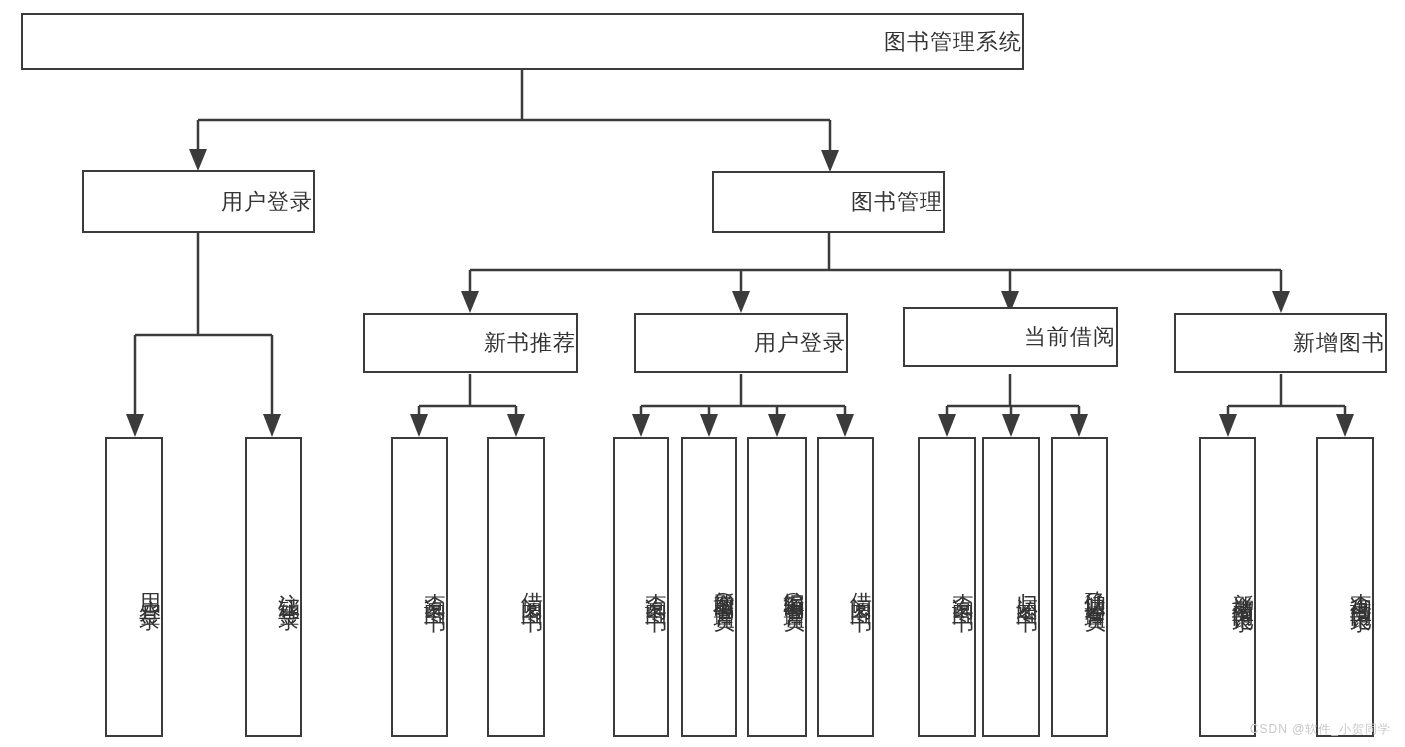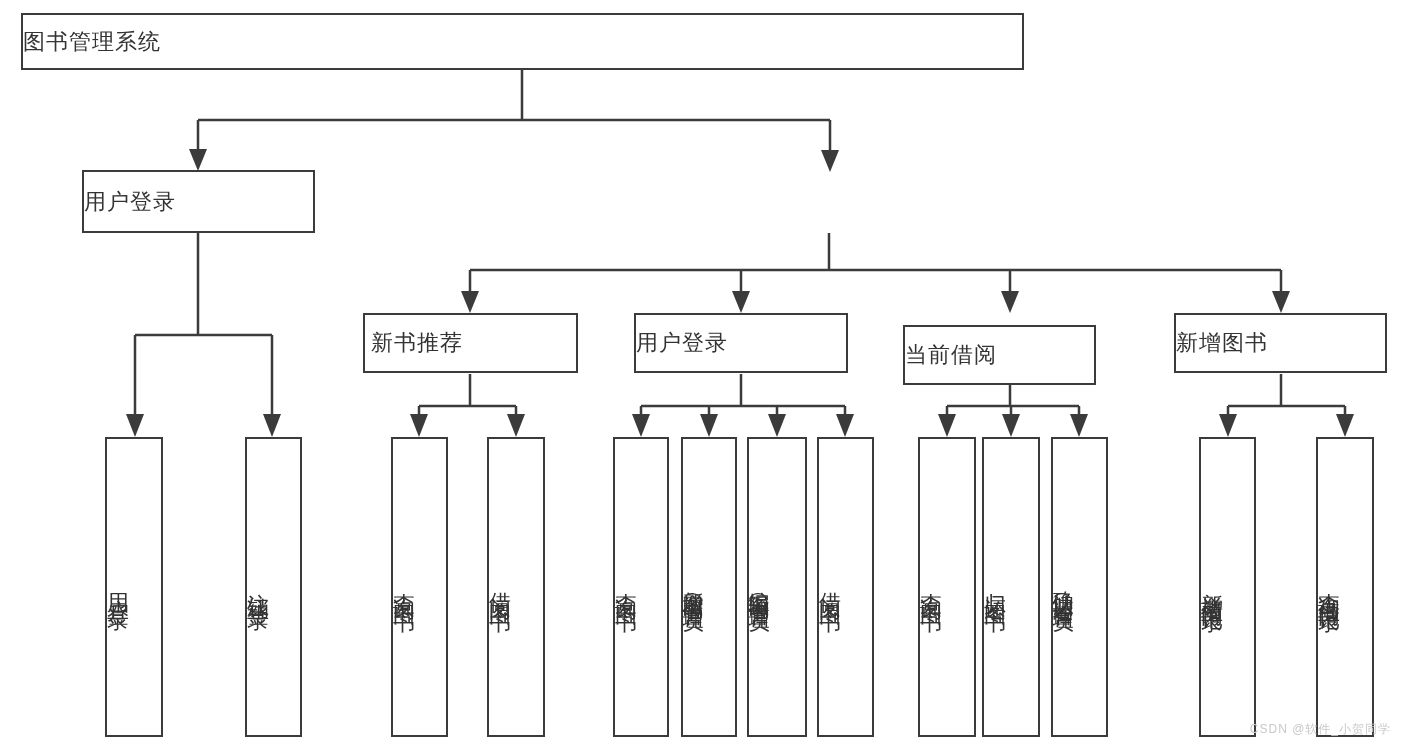--- a/index.html
+++ b/index.html
@@ -31,21 +31,21 @@
     fill: #3b3b3b;
     stroke: none;
   }
   .box {
     position: absolute;
     box-sizing: border-box;
     background: #ffffff;
     border: 2px solid #3b3b3b;
     display: flex;
     align-items: center;
-    justify-content: flex-start;
+    justify-content: flex-end;
     color: #333333;
   }
   .hbox span {
     font-size: 22px;
     letter-spacing: 1px;
     white-space: nowrap;
   }
   .vbox span {
     writing-mode: vertical-rl;
     font-size: 22px;
@@ -104,28 +104,31 @@
     <polygon points="1336,414 1354,414 1345,437"></polygon>
   </svg>
 
   <div class="box hbox" style="left:21px; top:13px; width:1003px; height:57px;">
     <span>图书管理系统</span>
   </div>
 
   <div class="box hbox" style="left:82px; top:170px; width:233px; height:63px;">
     <span>用户登录</span>
   </div>
+  <div class="box hbox" style="left:712px; top:171px; width:233px; height:62px;">
+    <span>图书管理</span>
+  </div>
 
   <div class="box hbox" style="left:363px; top:313px; width:215px; height:60px;padding-left:6px;">
     <span>新书推荐</span>
   </div>
   <div class="box hbox" style="left:634px; top:313px; width:214px; height:60px;">
     <span>用户登录</span>
   </div>
-  <div class="box hbox" style="left:903px; top:325px; width:193px; height:60px;">
+  <div class="box hbox" style="left:903px; top:307px; width:215px; height:60px;">
     <span>当前借阅</span>
   </div>
   <div class="box hbox" style="left:1174px; top:313px; width:213px; height:60px;">
     <span>新增图书</span>
   </div>
 
   <div class="box vbox" style="left:105px; top:437px; width:58px; height:300px;">
     <span>用户登录</span>
   </div>
   <div class="box vbox" style="left:245px; top:437px; width:57px; height:300px;">

